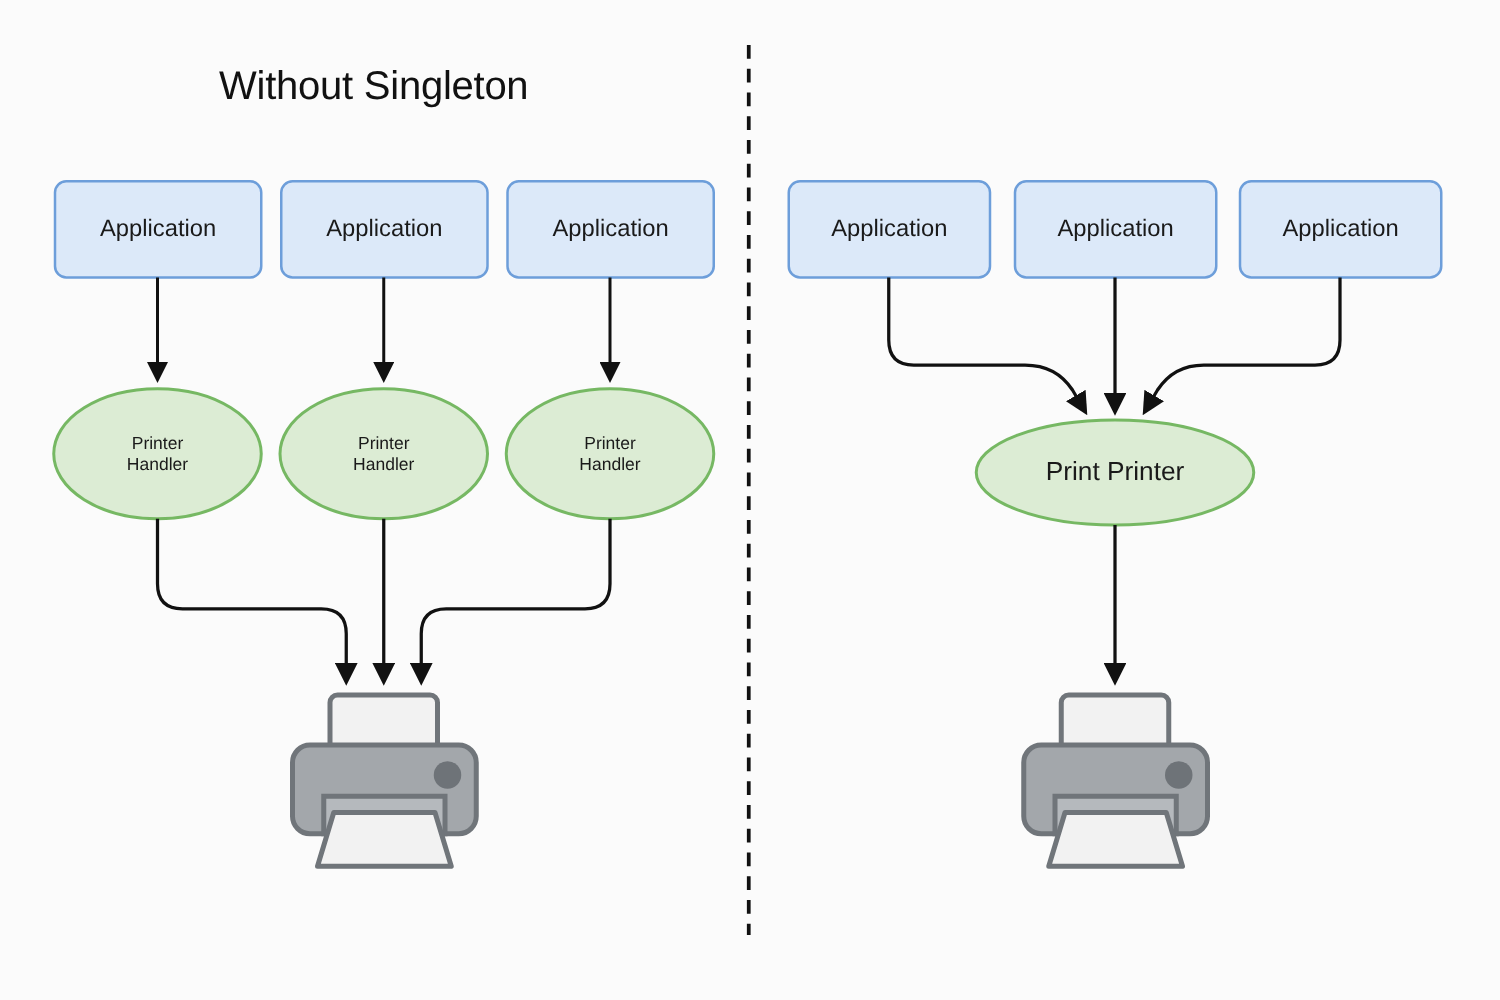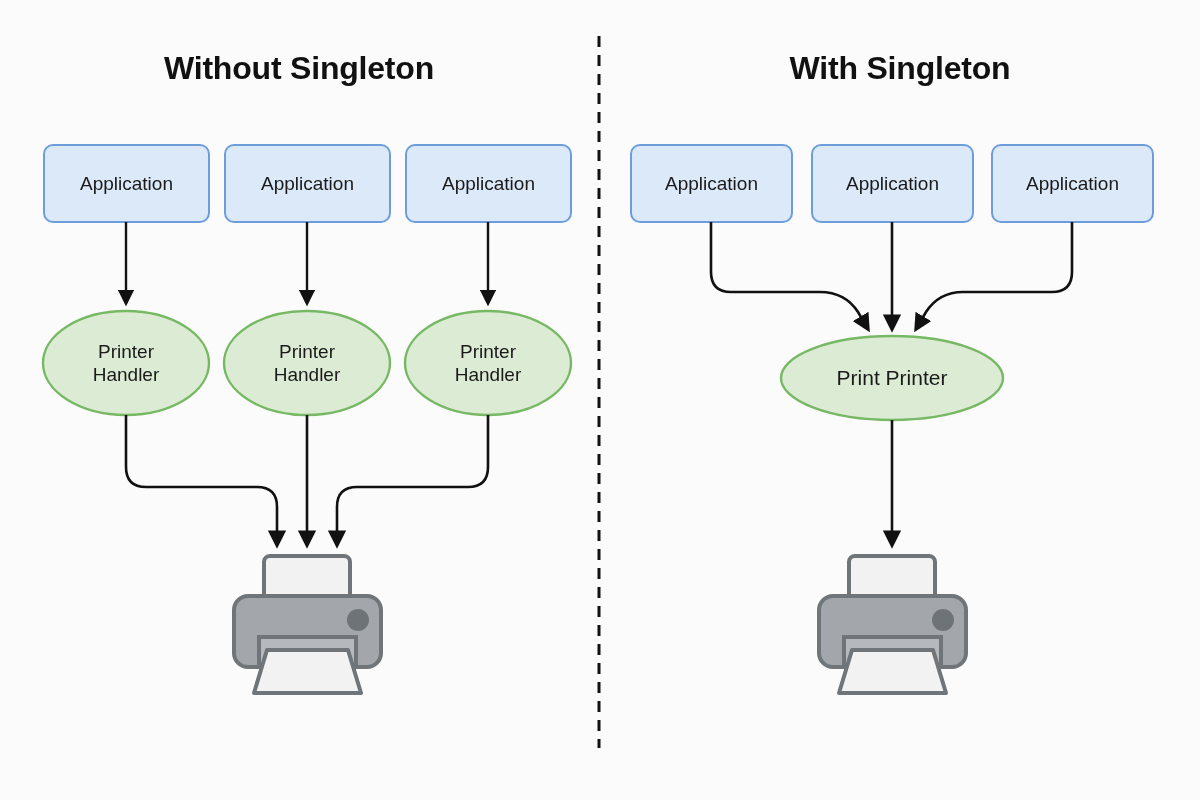--- a/index.html
+++ b/index.html
@@ -24,21 +24,21 @@
     position: absolute;
     left: 0;
     top: 0;
     width: 1200px;
     height: 800px;
     display: block;
   }
   .panel-title {
     position: absolute;
     text-align: center;
-    font-weight: bold;
+    font-weight: normal;
     font-size: 32px;
     color: #111111;
     letter-spacing: -0.2px;
     white-space: nowrap;
   }
   #title-left  { left: 0px;   top: 50px; width: 598px; }
   #title-right { left: 600px; top: 50px; width: 600px; }
 
   .node-label {
     position: absolute;
@@ -46,30 +46,29 @@
     align-items: center;
     justify-content: center;
     text-align: center;
     color: #1a1a1a;
     font-size: 19px;
     line-height: 1.22;
     pointer-events: none;
     white-space: pre-line;
   }
   .box-label { font-size: 19px; border-radius: 31px; }
-  .ellipse-label { font-size: 19px; }
+  .ellipse-label { font-size: 14px; }
   .spooler-label { font-size: 21px; }
 </style>
 </head>
 <body style="background: rgb(251, 251, 251);">
 
 <div id="stage" style="background: rgb(251, 251, 251);">
 
   <div class="panel-title" id="title-left">Without Singleton</div>
-  <div class="panel-title" id="title-right">With Singleton</div>
 
   <svg class="diagram" viewBox="0 0 1200 800" xmlns="http://www.w3.org/2000/svg">
     <defs>
       <marker id="arrowdown" viewBox="0 0 10 10" refX="5" refY="9" markerWidth="7" markerHeight="7" orient="auto-start-reverse">
         <path d="M 0 0 L 10 0 L 5 10 z" fill="#111111"></path>
       </marker>
       <marker id="arrowhead" viewBox="0 0 10 10" refX="8" refY="5" markerWidth="7" markerHeight="7" orient="auto">
         <path d="M 0 0 L 10 5 L 0 10 z" fill="#111111"></path>
       </marker>
     </defs>

